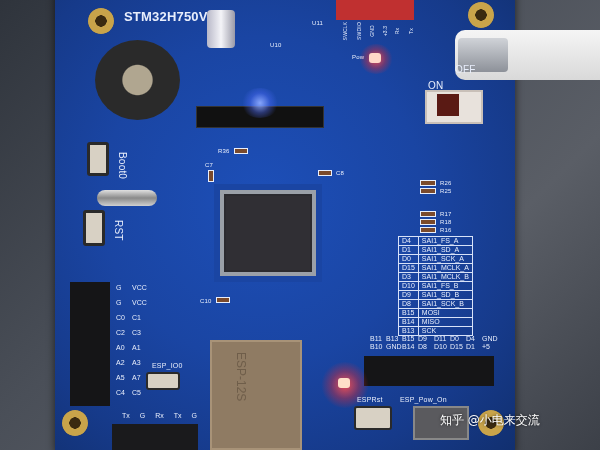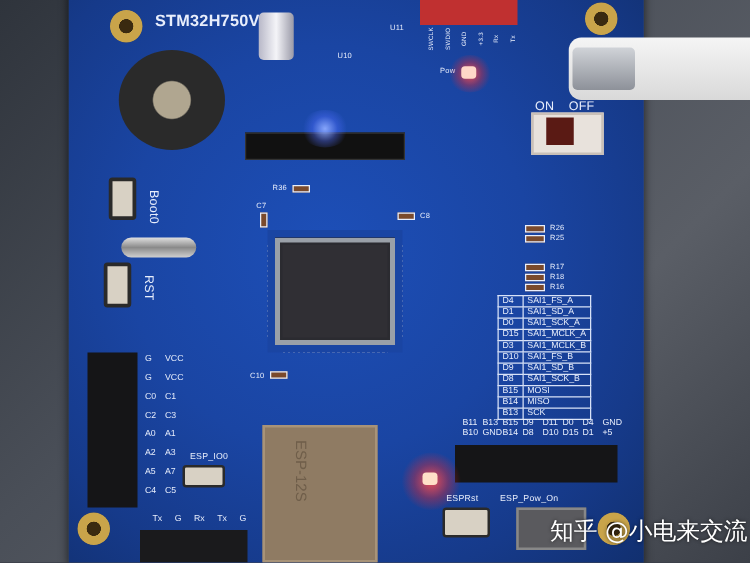--- a/index.html
+++ b/index.html
@@ -32,21 +32,21 @@
     .switch-knob { position: absolute; left: 10px; top: 2px; width: 22px; height: 22px; background: #5a1a14; }
     .btn { position: absolute; background: #d8d1c4; border: 3px solid #2a2a2a; border-radius: 3px; }
     .cell { position: absolute; left: 95px; top: 40px; width: 85px; height: 80px; border-radius: 50%;
       background: radial-gradient(circle, #b0a690 0 25%, #2a2a2a 27% 100%); }
     .crystal { position: absolute; left: 97px; top: 190px; width: 60px; height: 16px;
       background: linear-gradient(180deg,#e0e0e0,#8a8a8a,#d0d0d0); border-radius: 8px; }
     .pintable { position: absolute; left: 398px; top: 236px; border-collapse: collapse; color: #e8eefc; font-size: 7px; }
     .pintable td { border: 1px solid #d8e2f8; padding: 0 3px; height: 9px; line-height: 8px; }
     .pinlabels { position: absolute; left: 370px; top: 335px; display: grid; grid-template-columns: repeat(8, 16px); font-size: 7px; color: #e8eefc; row-gap: 1px; }
     .leftlabels { position: absolute; left: 116px; top: 284px; display: grid; grid-template-columns: 16px 18px; row-gap: 8px; font-size: 7px; color: #e8eefc; }
-    .watermark { position: absolute; left: 440px; top: 412px; font-size: 19px; color: #ffffff; text-shadow: 0 0 3px rgba(0,0,0,0.7); font-family: "DejaVu Sans", sans-serif; }
+    .watermark { position: absolute; left: 440px; top: 412px; font-size: 12px; color: #ffffff; text-shadow: 0 0 3px rgba(0,0,0,0.7); font-family: "DejaVu Sans", sans-serif; }
     .smd { position: absolute; background: #7a4a2c; border: 1px solid #e8eefc; }
     .redglow { position: absolute; border-radius: 50%; background: radial-gradient(circle, rgba(255,80,80,0.9) 0%, rgba(255,40,40,0.35) 40%, rgba(255,0,0,0) 70%); }
     .blueglow { position: absolute; border-radius: 50%; background: radial-gradient(circle, rgba(140,170,255,0.95) 0%, rgba(80,110,255,0.4) 40%, rgba(0,0,255,0) 70%); }
     .female-hdr { position: absolute; background: #111; border: 1px solid #333; }
     .top-hdr { position: absolute; left: 336px; top: 0; width: 78px; height: 20px; background: #c03030; }
   </style>
 </head>
 <body>
 
 <div class="scene">
@@ -75,21 +75,21 @@
   <div class="redglow" style="left:358px;top:44px;width:36px;height:30px;"></div>
   <div class="led" style="left:369px;top:53px;background:#ffd8c8;"></div>
 
   <div class="silk" style="left:270px;top:42px;font-size:6px;">U10</div>
   <div class="silk" style="left:312px;top:20px;font-size:6px;">U11</div>
 
   <div class="usb"></div>
   <div class="usb-metal"></div>
 
   <div class="silk mid" style="left:428px;top:80px;">ON</div>
-  <div class="silk mid" style="left:455px;top:80px;">OFF</div>
+  <div class="silk mid" style="left:455px;top:64px;">OFF</div>
   <div class="switch">
       <div class="switch-knob"></div>
     </div>
 
   <div class="female-hdr" style="left:196px;top:106px;width:128px;height:22px;"></div>
   <div class="blueglow" style="left:240px;top:88px;width:40px;height:30px;"></div>
 
   <div class="btn" style="left:87px;top:142px;width:22px;height:34px;"></div>
   <div class="silk mid" style="left:112px;top:152px;transform:rotate(90deg);transform-origin:left top;left:128px;">Boot0</div>
   <div class="btn" style="left:83px;top:210px;width:22px;height:36px;"></div>

